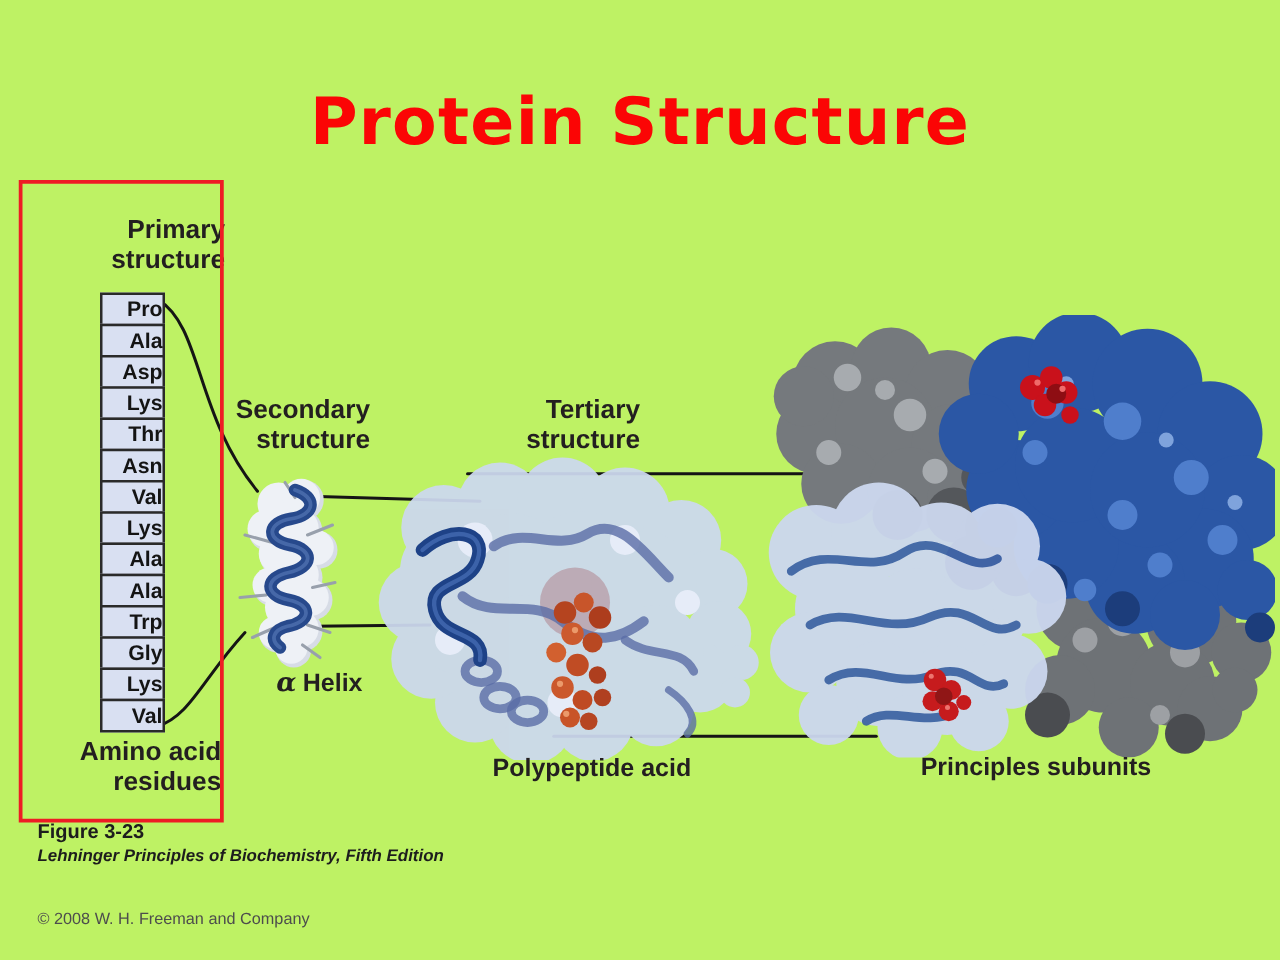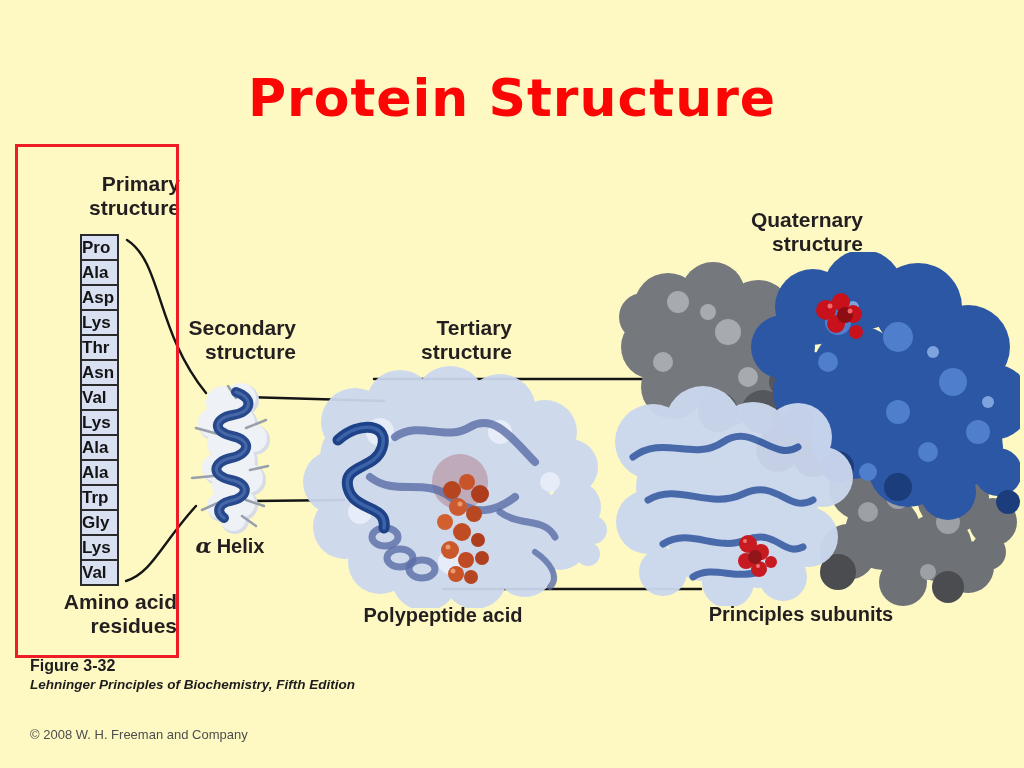--- a/index.html
+++ b/index.html
@@ -1,55 +1,55 @@
 <!DOCTYPE html>
 <html><head>
 <meta charset="utf-8">
 <style>
   html,body { margin:0; padding:0; background:#ffffff; }
   .slide {
-    position:relative; width:1024px; height:768px; background:#fef9c3;
+    position:relative; width:1024px; height:768px; background:#bef264;
     overflow:hidden; font-family:"Liberation Sans", sans-serif;
   }
   .title {
     position:absolute; top:68px; left:0; width:100%; text-align:center;
     font-family:"DejaVu Sans", sans-serif; font-weight:bold; font-size:52px;
     letter-spacing:1px; color:#fb0505; z-index:5;
   }
   .connectors { position:absolute; left:0; top:0; z-index:1; }
   .structure-svg { position:absolute; z-index:2; }
   #helix-svg { left:178px; top:378px; }
   #tertiary-svg { left:300px; top:362px; }
   #quaternary-svg { left:598px; top:252px; }
   .fig-label {
     position:absolute; z-index:3; text-align:right; color:#231f20;
     font-weight:700; font-size:21px; line-height:24px;
   }
   .sub-label {
-    position:absolute; z-index:3; text-align:center; color:#231f20;
-    font-weight:700; font-size:20px; line-height:23px;
+    position:absolute; z-index:3; text-align:right; color:#231f20;
+    font-weight:700; font-size:20px; line-height:23px;margin-left:10px;
   }
   #primary-label   { left:30px;  top:172px; width:150px; }
   #secondary-label { left:166px; top:316px; width:130px; }
   #tertiary-label  { left:382px; top:316px; width:130px; }
   #quaternary-label{ left:723px; top:208px; width:140px; }
   #amino-label     { left:25px;  top:590px; width:152px; }
   #alpha-helix-label { left:180px; top:534px; width:100px; }
   #alpha-helix-label .alpha { font-family:"DejaVu Serif", serif; font-style:italic; font-weight:700; font-size:21px; margin-right:5px; }
   #polypeptide-label { left:343px; top:604px; width:200px; }
   #assembled-label   { left:691px; top:603px; width:220px; }
   .red-box {
     position:absolute; left:15px; top:144px; width:158px; height:508px;
     border:3px solid #ee1c24; z-index:4; box-sizing:content-box;
   }
   .residue-stack { position:absolute; left:80px; top:234px; z-index:3; }
   .residue {
-    box-sizing:border-box; width:39px; height:27px; margin-top:-2px;
+    box-sizing:border-box; width:52px; height:27px; margin-top:-2px;
     border:2px solid #2a2a2a; background:#d9e0f2; color:#141414;
-    font-weight:700; font-size:17px; line-height:23px; text-align:left;
+    font-weight:700; font-size:17px; line-height:23px; text-align:right;
   }
   .residue:first-child { margin-top:0; }
   .credits { position:absolute; left:30px; top:656px; z-index:3; color:#1d1d1d; }
   .credit-fig  { font-weight:700; font-size:16px; line-height:20px; }
   .credit-src  { font-style:italic; font-weight:700; font-size:13.5px; line-height:18px; }
   .credit-copy { font-size:13px; line-height:17px; color:#4d4d4d;margin-top:32px; }
 </style>
 </head>
 <body>
 
@@ -198,21 +198,20 @@
       <circle cx="182" cy="196" r="7" fill="#b04020"></circle>
         <circle cx="156" cy="212" r="8" fill="#c85428"></circle>
       <circle cx="171" cy="215" r="7" fill="#b64522"></circle>
       <circle cx="148" cy="185" r="2.5" fill="#eb9a6b"></circle>
         <circle cx="160" cy="142" r="2.5" fill="#eb9a6b"></circle>
       <circle cx="153" cy="209" r="2.5" fill="#eb9a6b"></circle>
     </g>
   </svg>
   <div class="sub-label" id="polypeptide-label">Polypeptide acid</div>
 
-  <div class="fig-label" id="quaternary-label">Quaternary structure</div>
   <svg class="structure-svg" id="quaternary-svg" width="422" height="354" viewBox="0 0 422 354">
     <g>
       <g fill="#75797d">
         <circle cx="70" cy="55" r="34"></circle>
           <circle cx="115" cy="42" r="32"></circle>
           <circle cx="160" cy="62" r="34"></circle>
         <circle cx="55" cy="95" r="32"></circle>
           <circle cx="110" cy="90" r="40"></circle>
           <circle cx="165" cy="105" r="34"></circle>
         <circle cx="75" cy="135" r="32"></circle>
@@ -345,18 +344,18 @@
         <circle cx="173" cy="310" r="6" fill="#c6121b"></circle>
           <circle cx="157" cy="305" r="7" fill="#8e0d13"></circle>
         <circle cx="147" cy="289" r="2" fill="#ef7070"></circle>
           <circle cx="160" cy="314" r="2" fill="#ef7070"></circle>
       </g>
     </g>
   </svg>
   <div class="sub-label" id="assembled-label">Principles subunits</div>
 
   <div class="credits">
-    <div class="credit-fig">Figure 3-32</div>
+    <div class="credit-fig">Figure 3-23</div>
     <div class="credit-src">Lehninger Principles of Biochemistry, Fifth Edition</div>
     <div class="credit-copy">© 2008 W. H. Freeman and Company</div>
   </div>
 
 </div>
 
 </body></html>

